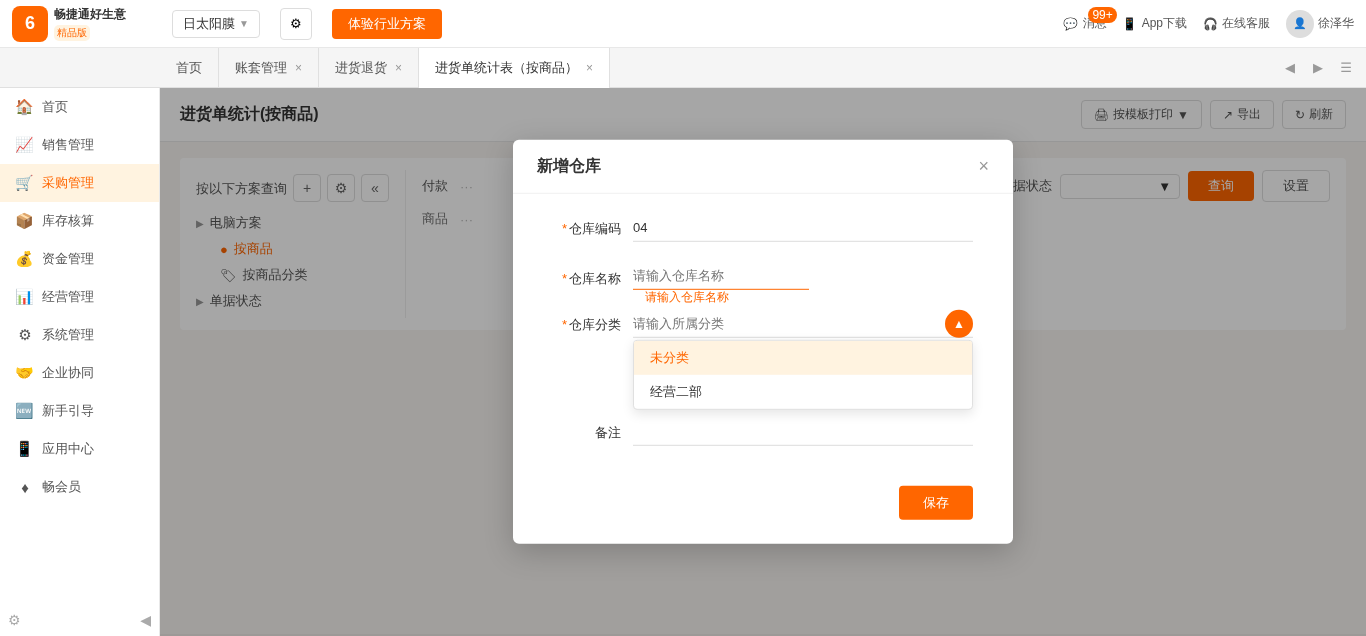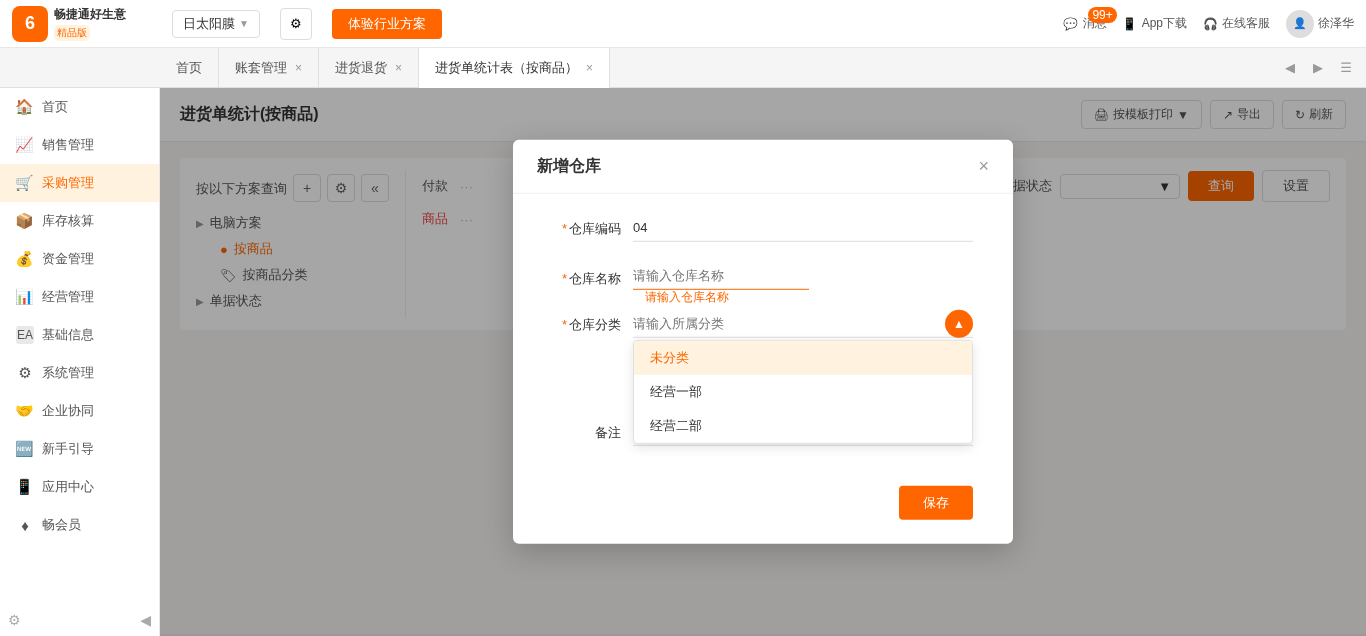--- a/index.html
+++ b/index.html
@@ -347,24 +347,20 @@
     </div>
     <div class="sidebar-item">
       <span class="sidebar-icon">💰</span>
       <span>资金管理</span>
     </div>
     <div class="sidebar-item">
       <span class="sidebar-icon">📊</span>
       <span>经营管理</span>
     </div>
     <div class="sidebar-item">
-      <span class="sidebar-icon" style="font-size:12px;background:#e8e8e8;border-radius:3px;padding:2px 4px;">EA</span>
-      <span>基础信息</span>
-    </div>
-    <div class="sidebar-item">
       <span class="sidebar-icon">⚙</span>
       <span>系统管理</span>
     </div>
     <div class="sidebar-item">
       <span class="sidebar-icon">🤝</span>
       <span>企业协同</span>
     </div>
     <div class="sidebar-item">
       <span class="sidebar-icon">🆕</span>
       <span>新手引导</span>
@@ -443,21 +439,21 @@
               <span style="color:#555;font-size:13px;">单据状态</span>
               <div class="query-select">
                 <span style="color:#999;"></span>
                 <span>▼</span>
               </div>
               <button class="query-btn">查询</button>
               <button class="settings-btn">设置</button>
             </div>
           </div>
           <div style="display:flex;align-items:center;gap:12px;">
-            <span style="color:#ef4444;font-size:13px;">商品</span>
+            <span style="color:#737373;font-size:13px;">商品</span>
             <span style="color:#bbb;font-size:13px;">···</span>
           </div>
 
           <div class="content-hint" style="padding:30px 0 0;">
             <div class="hint-row">
               <div class="hint-icon">→</div>
               <span>选择左侧的方案</span>
             </div>
             <div class="hint-row">
               <div class="hint-icon">⊙</div>
@@ -497,21 +493,20 @@
         <div class="form-row" style="position:relative;">
           <label class="form-label">
             <span class="required-star">*</span><span>仓库分类</span>
           </label>
           <div class="form-select-wrap">
             <input class="form-select-input" type="text" placeholder="请输入所属分类" style="">
             <div class="form-select-arrow">▲</div>
             
             <div class="dropdown-menu" style="left:0;">
               <div class="dropdown-item selected">未分类</div>
-              <div class="dropdown-item">经营一部</div>
               <div class="dropdown-item">经营二部</div>
             </div>
           </div>
         </div>
 
         <div class="form-row" style="margin-top:80px;">
           <label class="form-label">备注</label>
           <textarea class="textarea-input" style=""></textarea>
         </div>
       </div>

